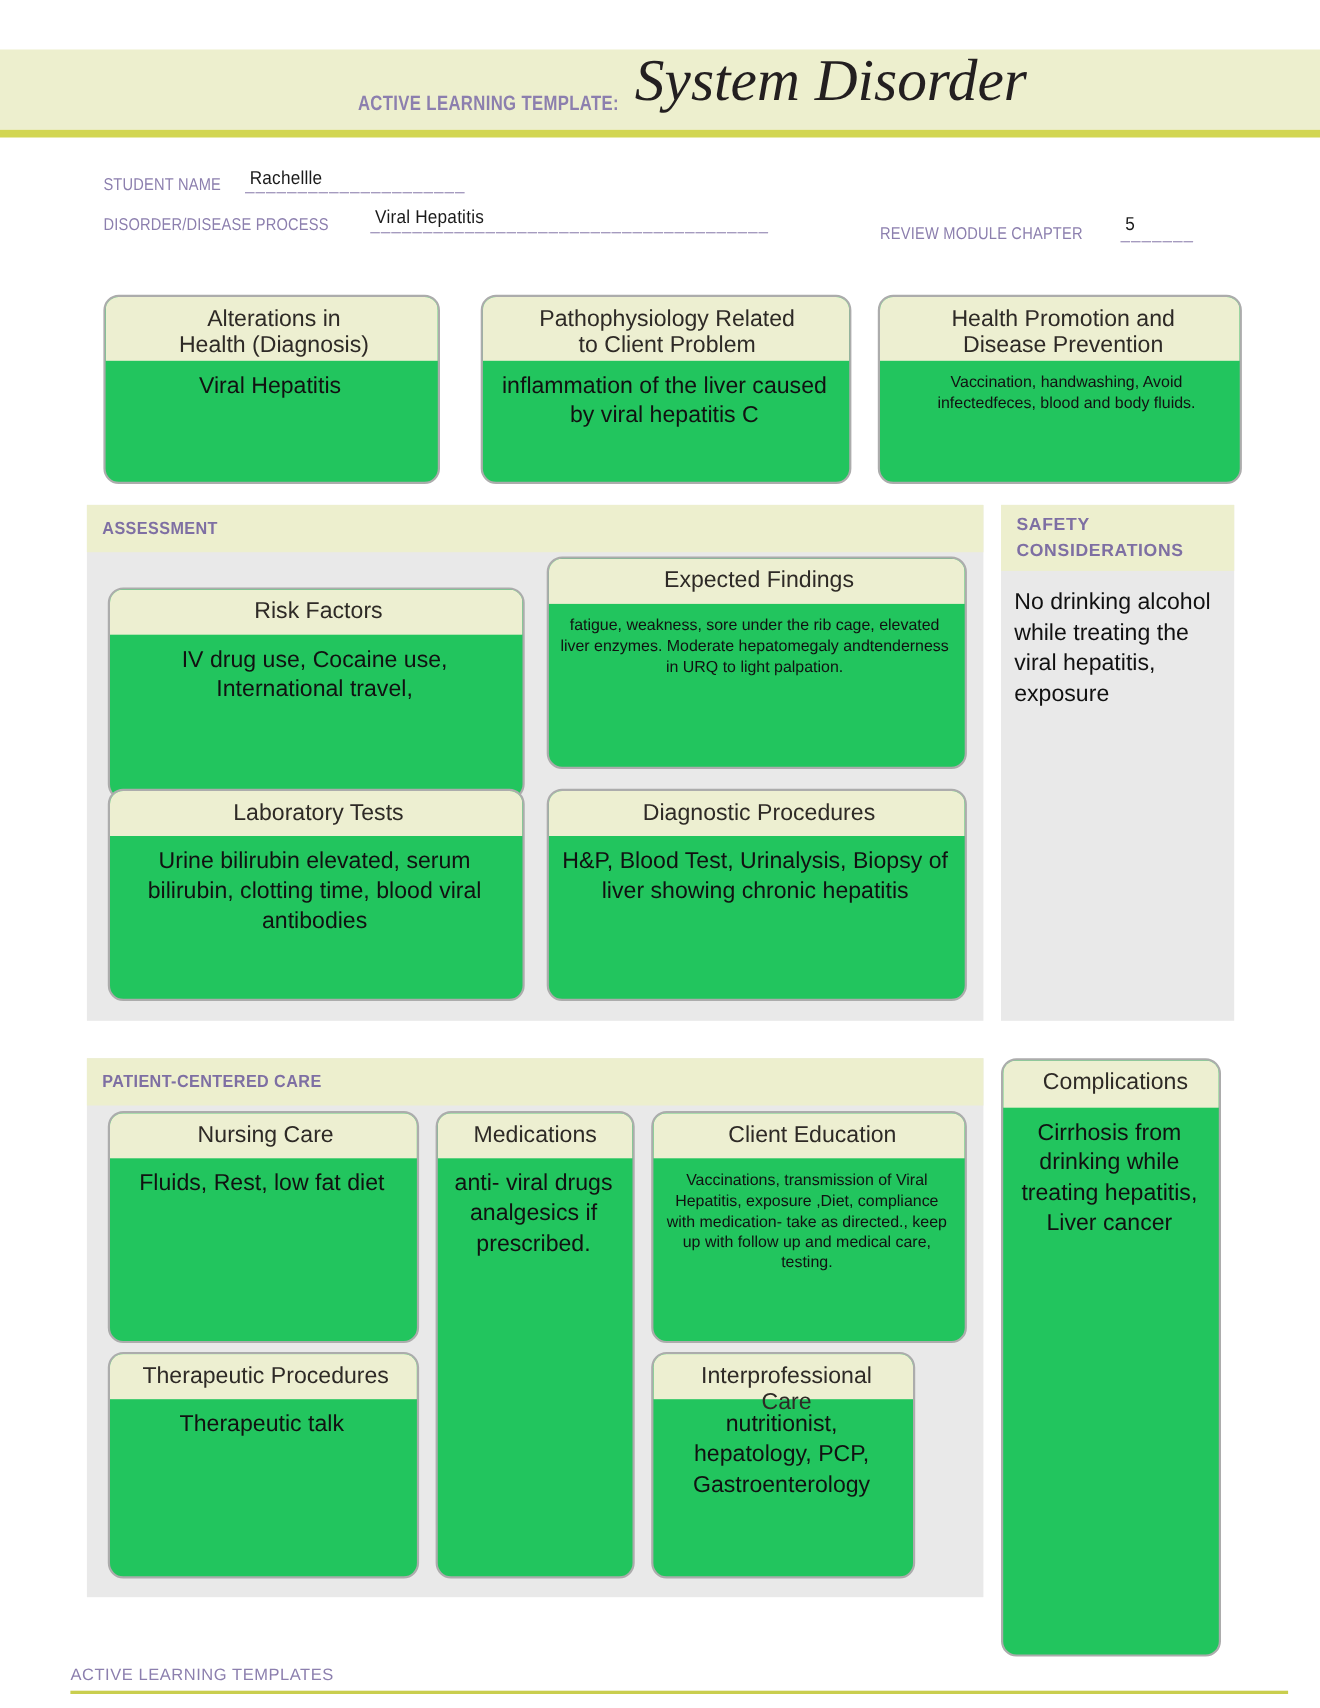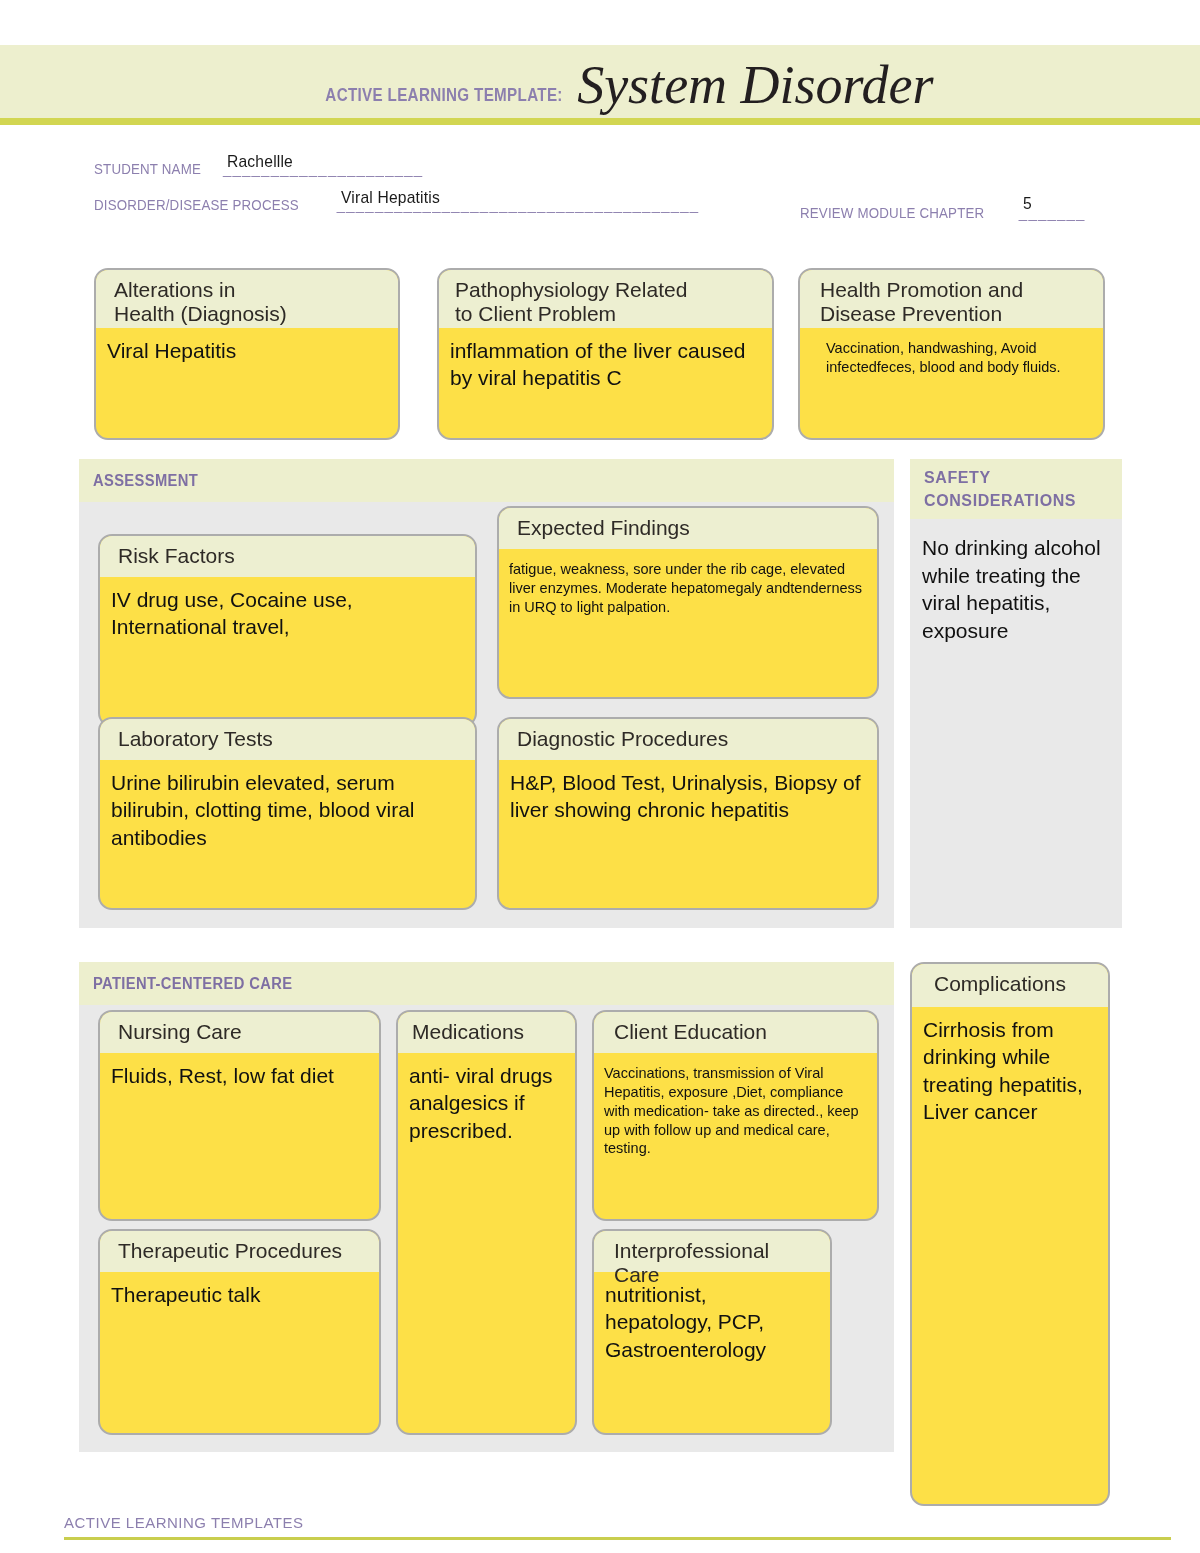--- a/index.html
+++ b/index.html
@@ -47,21 +47,21 @@
     white-space: nowrap;
     padding-bottom: 12px;
   }
   .tpl-title {
     font-family: "Liberation Serif", serif;
     font-style: italic;
     font-size: 54px;
     color: #231F20;
     white-space: nowrap;
     line-height: 1;
-    padding-bottom: 6px;
+    padding-bottom: 18px;
     padding-left: 14px;
   }
 
   
   .idline {
     position: absolute;
     font-family: "Liberation Sans", sans-serif;
     color: #8C7FAE;
     font-size: 15.5px;
     letter-spacing: 0.2px;
@@ -91,25 +91,26 @@
     font-size: 17px;
     font-family: "Liberation Sans", sans-serif;
     white-space: nowrap;
     transform: scaleX(0.92);
     transform-origin: left bottom;
   }
 
   
   .card {
     position: absolute;
-    background: #fde047;
+    background: #22c55e;
     border: 2px solid #ACACAC;
     border-radius: 14px;
     overflow: hidden;
     box-sizing: border-box;
+    text-align: center;
   }
   .card > .card-head {
     background: #EDEFD1;
     box-sizing: border-box;
     padding: 8px 14px 6px 18px;
     font-family: "Liberation Sans", sans-serif;
     font-size: 21px;
     color: #2e2a26;
     line-height: 1.16;
     transform-origin: left top;
@@ -219,21 +220,21 @@
 </div>
 
 <div class="card" style="left:437px; top:268px; width:337px; height:172px;">
   <div class="card-head" style="height:58px; padding-left:16px;">
     <span>Pathophysiology Related</span><br>
     <span>to Client Problem</span>
   </div>
   <div class="card-body body-lg" style="padding-left:11px;">inflammation of the liver caused by viral hepatitis C</div>
 </div>
 
-<div class="card" style="left:798px; top:268px; width:307px; height:172px;">
+<div class="card" style="left:798px; top:268px; width:331px; height:172px;">
   <div class="card-head" style="height:58px; padding-left:20px;">
     <span>Health Promotion and</span><br>
     <span>Disease Prevention</span>
   </div>
   <div class="card-body body-sm" style="padding-left:26px; padding-top:11px;">Vaccination, handwashing, Avoid infectedfeces, blood and body fluids.</div>
 </div>
 
 <div class="panel" style="left:79px; top:459px; width:815px; height:469px;"></div>
 <div class="panel-head" style="left:79px; top:459px; width:815px; height:43px;">
   <span class="panel-head-text">ASSESSMENT</span>

